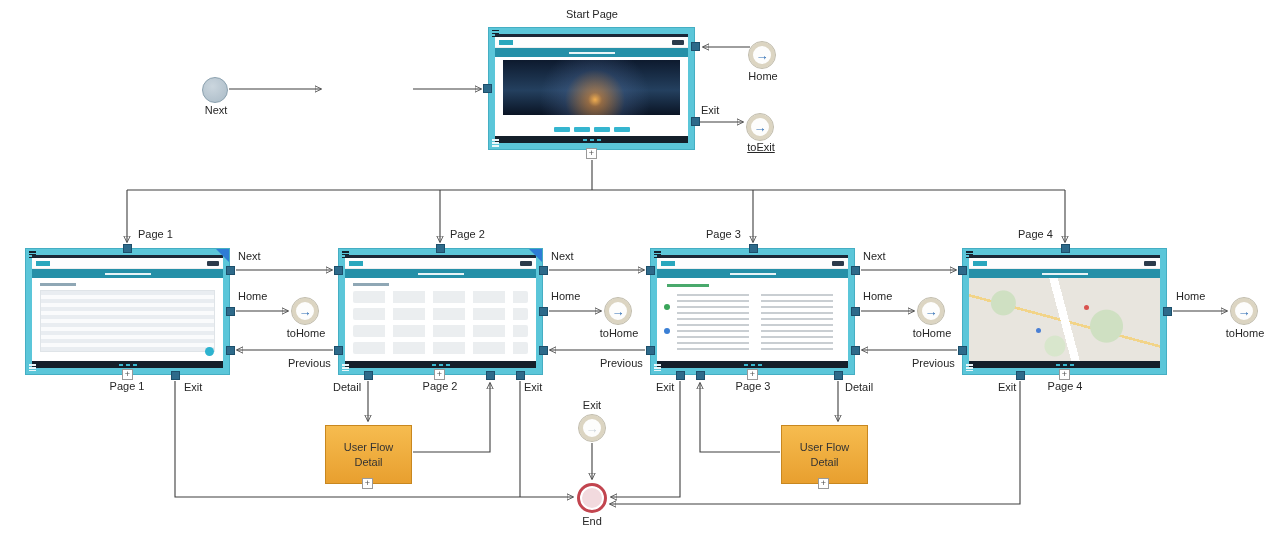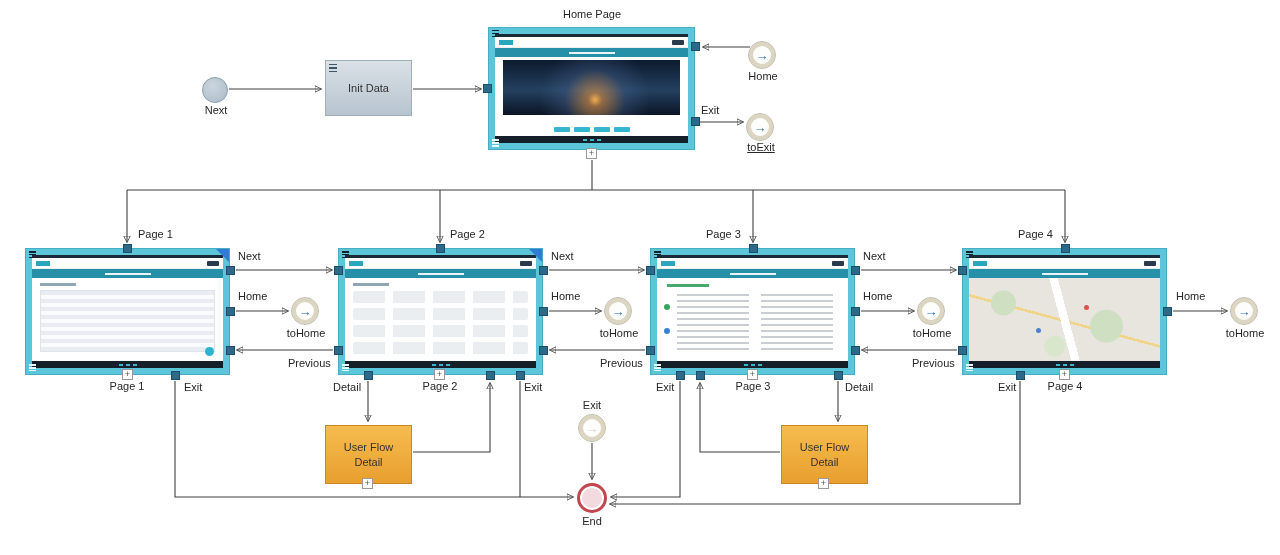--- a/index.html
+++ b/index.html
@@ -135,26 +135,22 @@
     <path d="M175,381 L175,497 L573,497" marker-end="url(#ah)"></path>
     <path d="M520,381 L520,497"></path>
     <path d="M680,381 L680,497 L611,497" marker-end="url(#ah)"></path>
     <path d="M1020,381 L1020,504 L610,504" marker-end="url(#ah)"></path>
     <path d="M592,443 L592,479" marker-end="url(#ah)"></path>
   </svg>
 
   <div class="startc" style="left:202px; top:77px;"></div>
   <span class="lbl c" style="left:216px; top:104px;">Next</span>
 
-  <div class="box init" style="left:325px; top:60px; width:87px; height:56px;">
-    <span class="boxicon"></span>
-    <span>Init Data</span>
-  </div>
-
-  <span class="lbl c" style="left:592px; top:8px;">Home Page</span>
+
+  <span class="lbl c" style="left:592px; top:8px;">Start Page</span>
   <div class="frame" style="left:488px; top:27px; width:207px; height:123px;">
     <span class="cicon t"></span>
     <span class="cicon b"></span>
     <div class="inner">
       <div class="strip-dark"></div>
       <div class="nav">
         <span class="logo"></span>
           <span class="sp"></span>
         <span class="navbtn"></span>
       </div>

